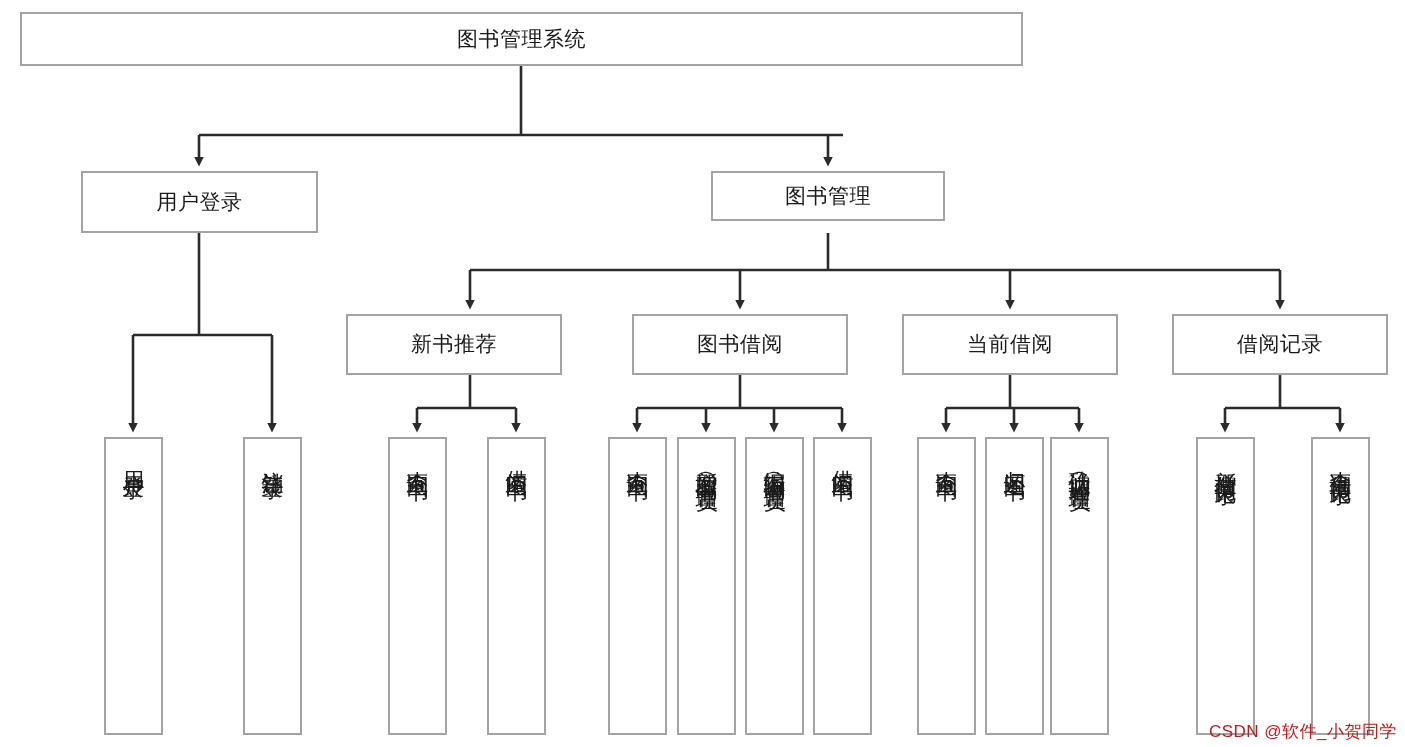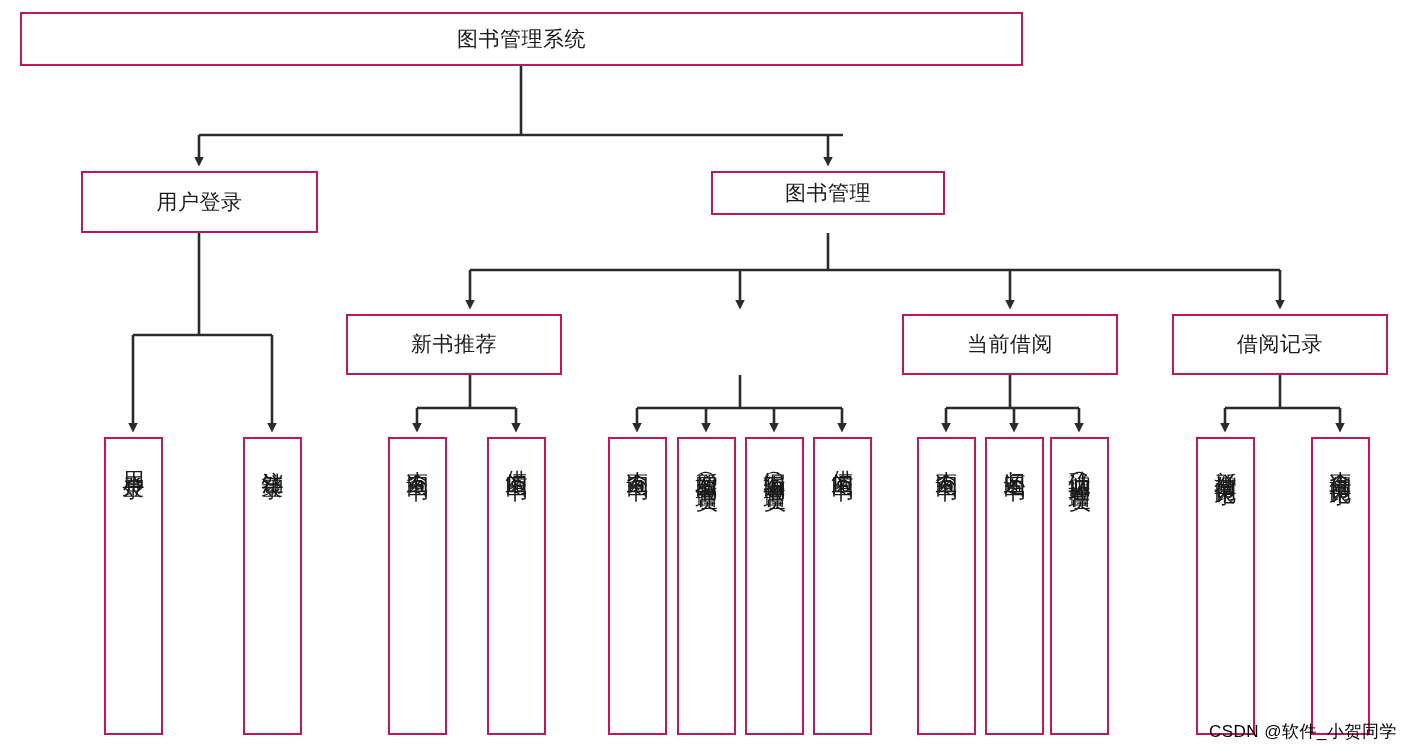--- a/index.html
+++ b/index.html
@@ -22,21 +22,21 @@
     left: 0;
     top: 0;
     width: 1405px;
     height: 747px;
     pointer-events: none;
   }
   .node {
     position: absolute;
     box-sizing: border-box;
     background: #ffffff;
-    border: 2px solid #be185d;
+    border: 2px solid #a3a3a3;
     display: flex;
     align-items: center;
     justify-content: center;
     color: #1a1a1a;
     z-index: 2;
   }
   .node.root {
     border-width: 2px;
   }
   .node .lbl {
@@ -63,21 +63,21 @@
     max-height: 272px;
   }
   .node.vert.tall .lbl {
     max-height: 282px;
   }
   .watermark {
     position: absolute;
     right: 8px;
     bottom: 4px;
     font-size: 17px;
-    color: #000000;
+    color: #b91c1c;
     white-space: nowrap;
     z-index: 5;
     letter-spacing: 0.5px;
   }
 </style>
 </head>
 <body>
 
 <div id="canvas">
 
@@ -131,27 +131,30 @@
     </g>
   </svg>
 
   <div class="node horiz root" style="left:20px; top:12px; width:1003px; height:54px;">
     <span class="lbl">图书管理系统</span>
   </div>
 
   <div class="node horiz" style="left:81px; top:171px; width:237px; height:62px;">
     <span class="lbl">用户登录</span>
   </div>
-  <div class="node horiz" style="left:711px; top:171px; width:234px; height:44px;">
+  <div class="node horiz" style="left:711px; top:171px; width:234px; height:50px;">
     <span class="lbl">图书管理</span>
   </div>
 
   <div class="node horiz" style="left:346px; top:314px; width:216px; height:61px;">
     <span class="lbl">新书推荐</span>
   </div>
+  <div class="node horiz" style="left:632px; top:314px; width:216px; height:61px;">
+    <span class="lbl">图书借阅</span>
+  </div>
   <div class="node horiz" style="left:1172px; top:314px; width:216px; height:61px;">
     <span class="lbl">借阅记录</span>
   </div>
   <div class="node horiz" style="left:902px; top:314px; width:216px; height:61px;">
     <span class="lbl">当前借阅</span>
   </div>
 
   <div class="node vert" style="left:104px; top:437px; width:59px; height:298px;">
     <span class="lbl">用户登录</span>
   </div>

